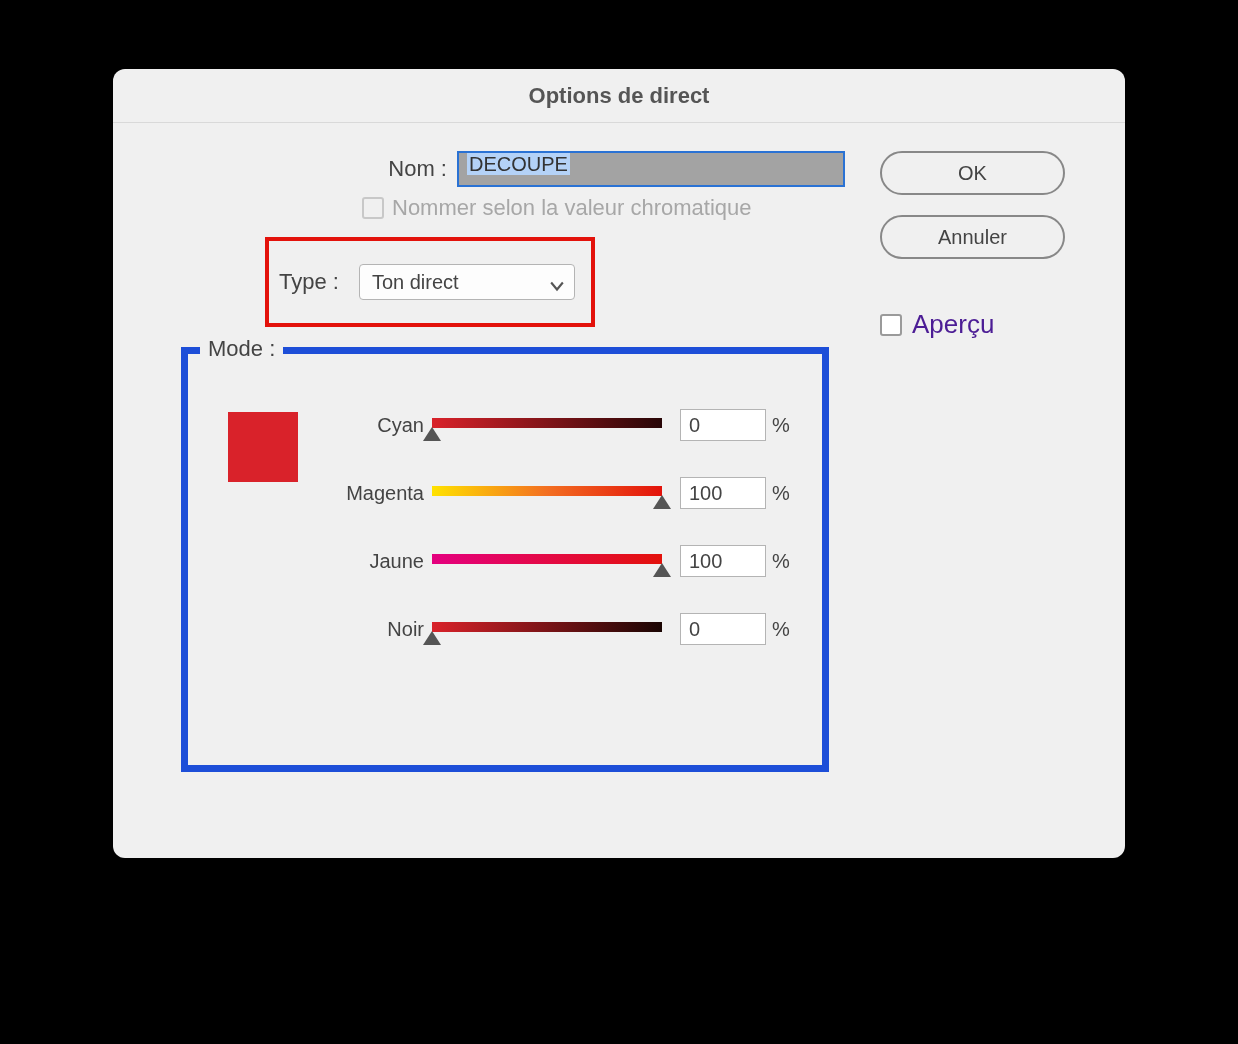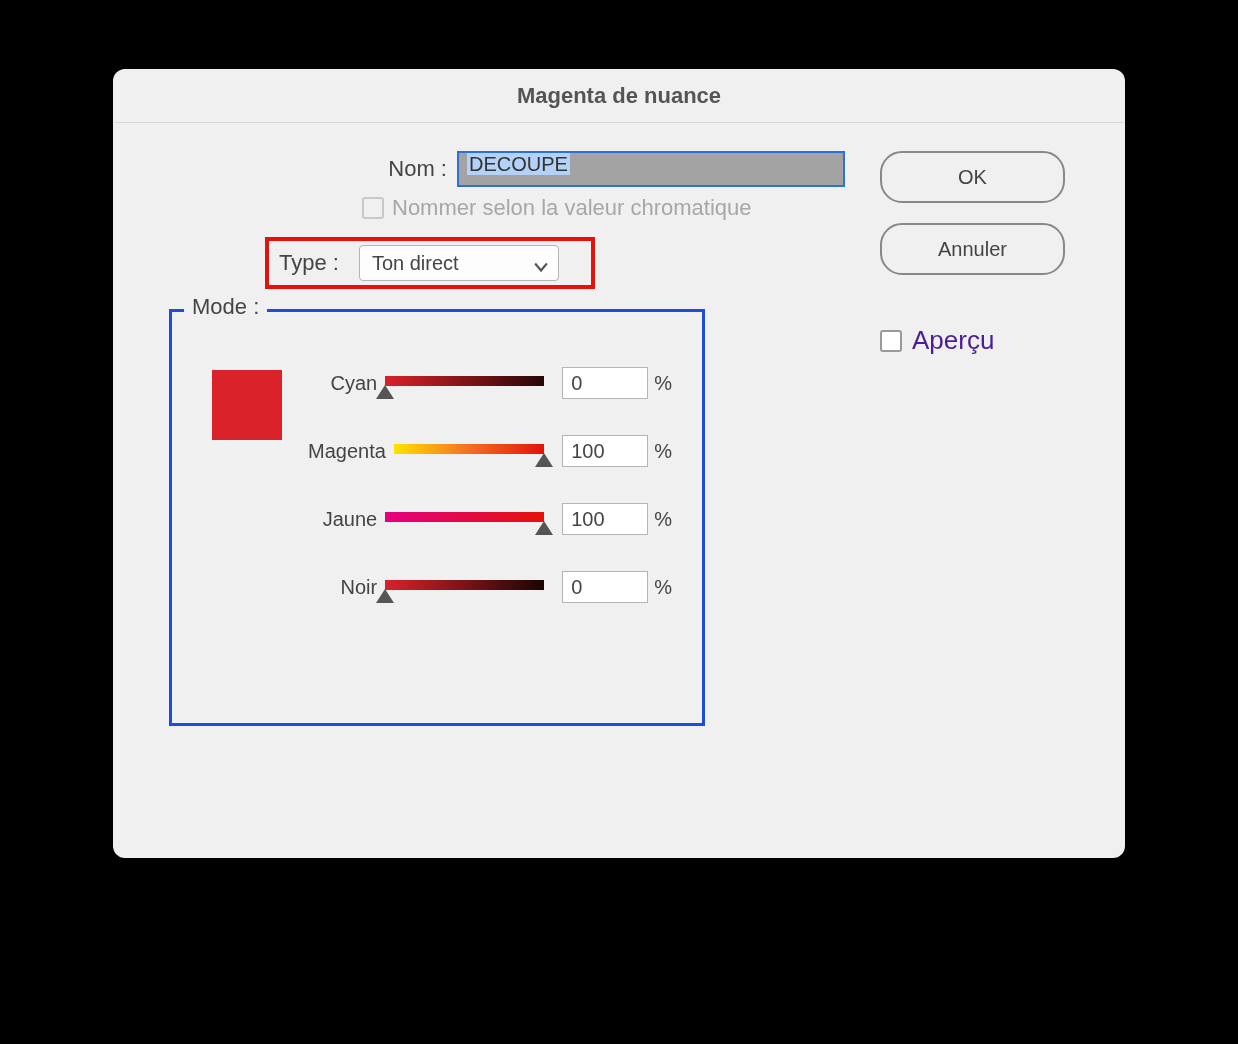--- a/index.html
+++ b/index.html
@@ -39,21 +39,21 @@
     .side-buttons {
       position: absolute;
       right: 60px;
       top: 28px;
       width: 185px;
       display: flex;
       flex-direction: column;
       gap: 20px;
     }
     .pill-btn {
-      height: 52px;
+      height: 44px;
       border: 2px solid #888;
       border-radius: 22px;
       background: #f0f0f0;
       font-size: 20px;
       color: #444;
       cursor: pointer;
     }
     .preview-check {
       margin-top: 30px;
       display: flex;
@@ -116,55 +116,55 @@
       color: #a7a7a7;
     }
     .cbox.disabled {
       border-color: #c8c8c8;
       background: #f0f0f0;
     }
 
     
     .type-wrap {
       border: 4px solid #e3120b;
-      padding: 4px 10px;
+      padding: 23px 10px;
       margin-left: 108px;
       width: 330px;
       display: flex;
       align-items: center;
       margin-bottom: 20px;
     }
     .type-wrap .lbl { width: auto; }
     .select {
       display: flex;
       align-items: center;
       justify-content: space-between;
       background: #fdfdfd;
       border: 1px solid #b4b4b4;
       border-radius: 4px;
       height: 36px;
       padding: 0 10px 0 12px;
       font-size: 20px;
       color: #444;
       cursor: pointer;
     }
-    .type-select { width: 200px; margin-left: 10px; gap: 20px; }
+    .type-select { width: 216px; margin-left: 10px; gap: 20px; }
     .chevron {
       width: 14px;
       height: 14px;
       display: inline-block;
     }
     .chevron svg { width: 100%; height: 100%; }
 
     
     .mode-fieldset {
-      border: 3px solid #1d4ed8;
+      border: 7px solid #1d4ed8;
       position: relative;
-      margin-left: 12px;
-      width: 536px;
+      margin-left: 24px;
+      width: 648px;
       padding: 55px 30px 120px 38px;
     }
     .mode-legend {
       position: absolute;
       top: -18px;
       left: 12px;
       background: #f0f0f0;
       padding: 0 8px;
       display: flex;
       align-items: center;
@@ -232,21 +232,21 @@
     .track.cyan    { background: linear-gradient(to right, #d9222a, #280607); }
     .track.magenta { background: linear-gradient(to right, #ffe200, #f36f21, #e3120b); }
     .track.jaune   { background: linear-gradient(to right, #e4007f, #e3120b); }
     .track.noir    { background: linear-gradient(to right, #d9222a, #1a0503); }
   </style>
 </head>
 <body>
 
 <div class="dialog">
   <div class="titlebar">
-    <span>Magenta de nuance</span>
+    <span>Options de direct</span>
   </div>
 
   <div class="content">
 
     <div class="side-buttons">
       <button class="pill-btn">OK</button>
       <button class="pill-btn">Annuler</button>
       <div class="preview-check">
         <span class="cbox"></span>
         <span>Aperçu</span>

